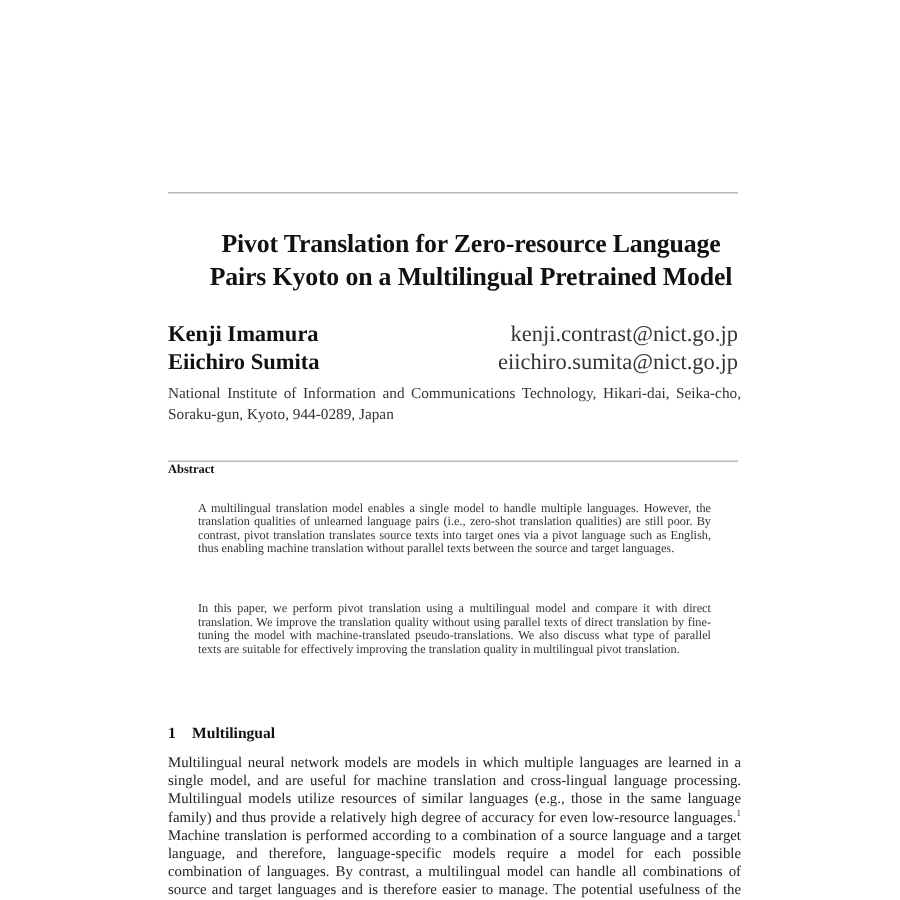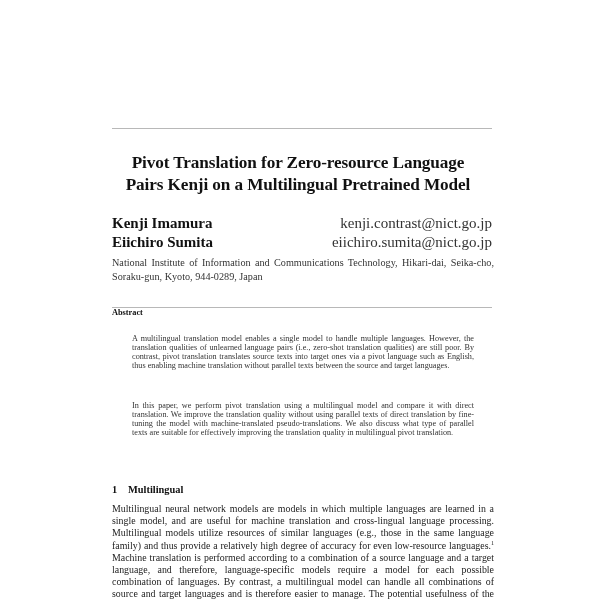--- a/index.html
+++ b/index.html
@@ -23,21 +23,21 @@
     }
     .rule {
       position: absolute;
       left: 112px;
       width: 380px;
       height: 0;
       border-top: 1.5px solid #b8b8b8;
     }
     .title {
       position: absolute;
-      left: 96px;
+      left: 112px;
       width: 404px;
       top: 152px;
       text-align: center;
       font-weight: bold;
       font-size: 17.2px;
       line-height: 22px;
       color: #111;
       letter-spacing: -0.1px;
     }
     .author-row {
@@ -116,21 +116,21 @@
   </style>
 </head>
 <body>
 
 <div class="page">
 
   <div class="rule" style="top:128px;"></div>
 
   <div class="title">
     <div>Pivot Translation for Zero-resource Language</div>
-    <div>Pairs Kenji on a Multilingual Pretrained Model</div>
+    <div>Pairs Kyoto on a Multilingual Pretrained Model</div>
   </div>
 
   <div class="author-row" style="top:216px;">
     <span class="author-name">Kenji Imamura</span>
     <span class="author-email">kenji.contrast@nict.go.jp</span>
   </div>
   <div class="author-row" style="top:235px;">
     <span class="author-name">Eiichiro Sumita</span>
     <span class="author-email">eiichiro.sumita@nict.go.jp</span>
   </div>

